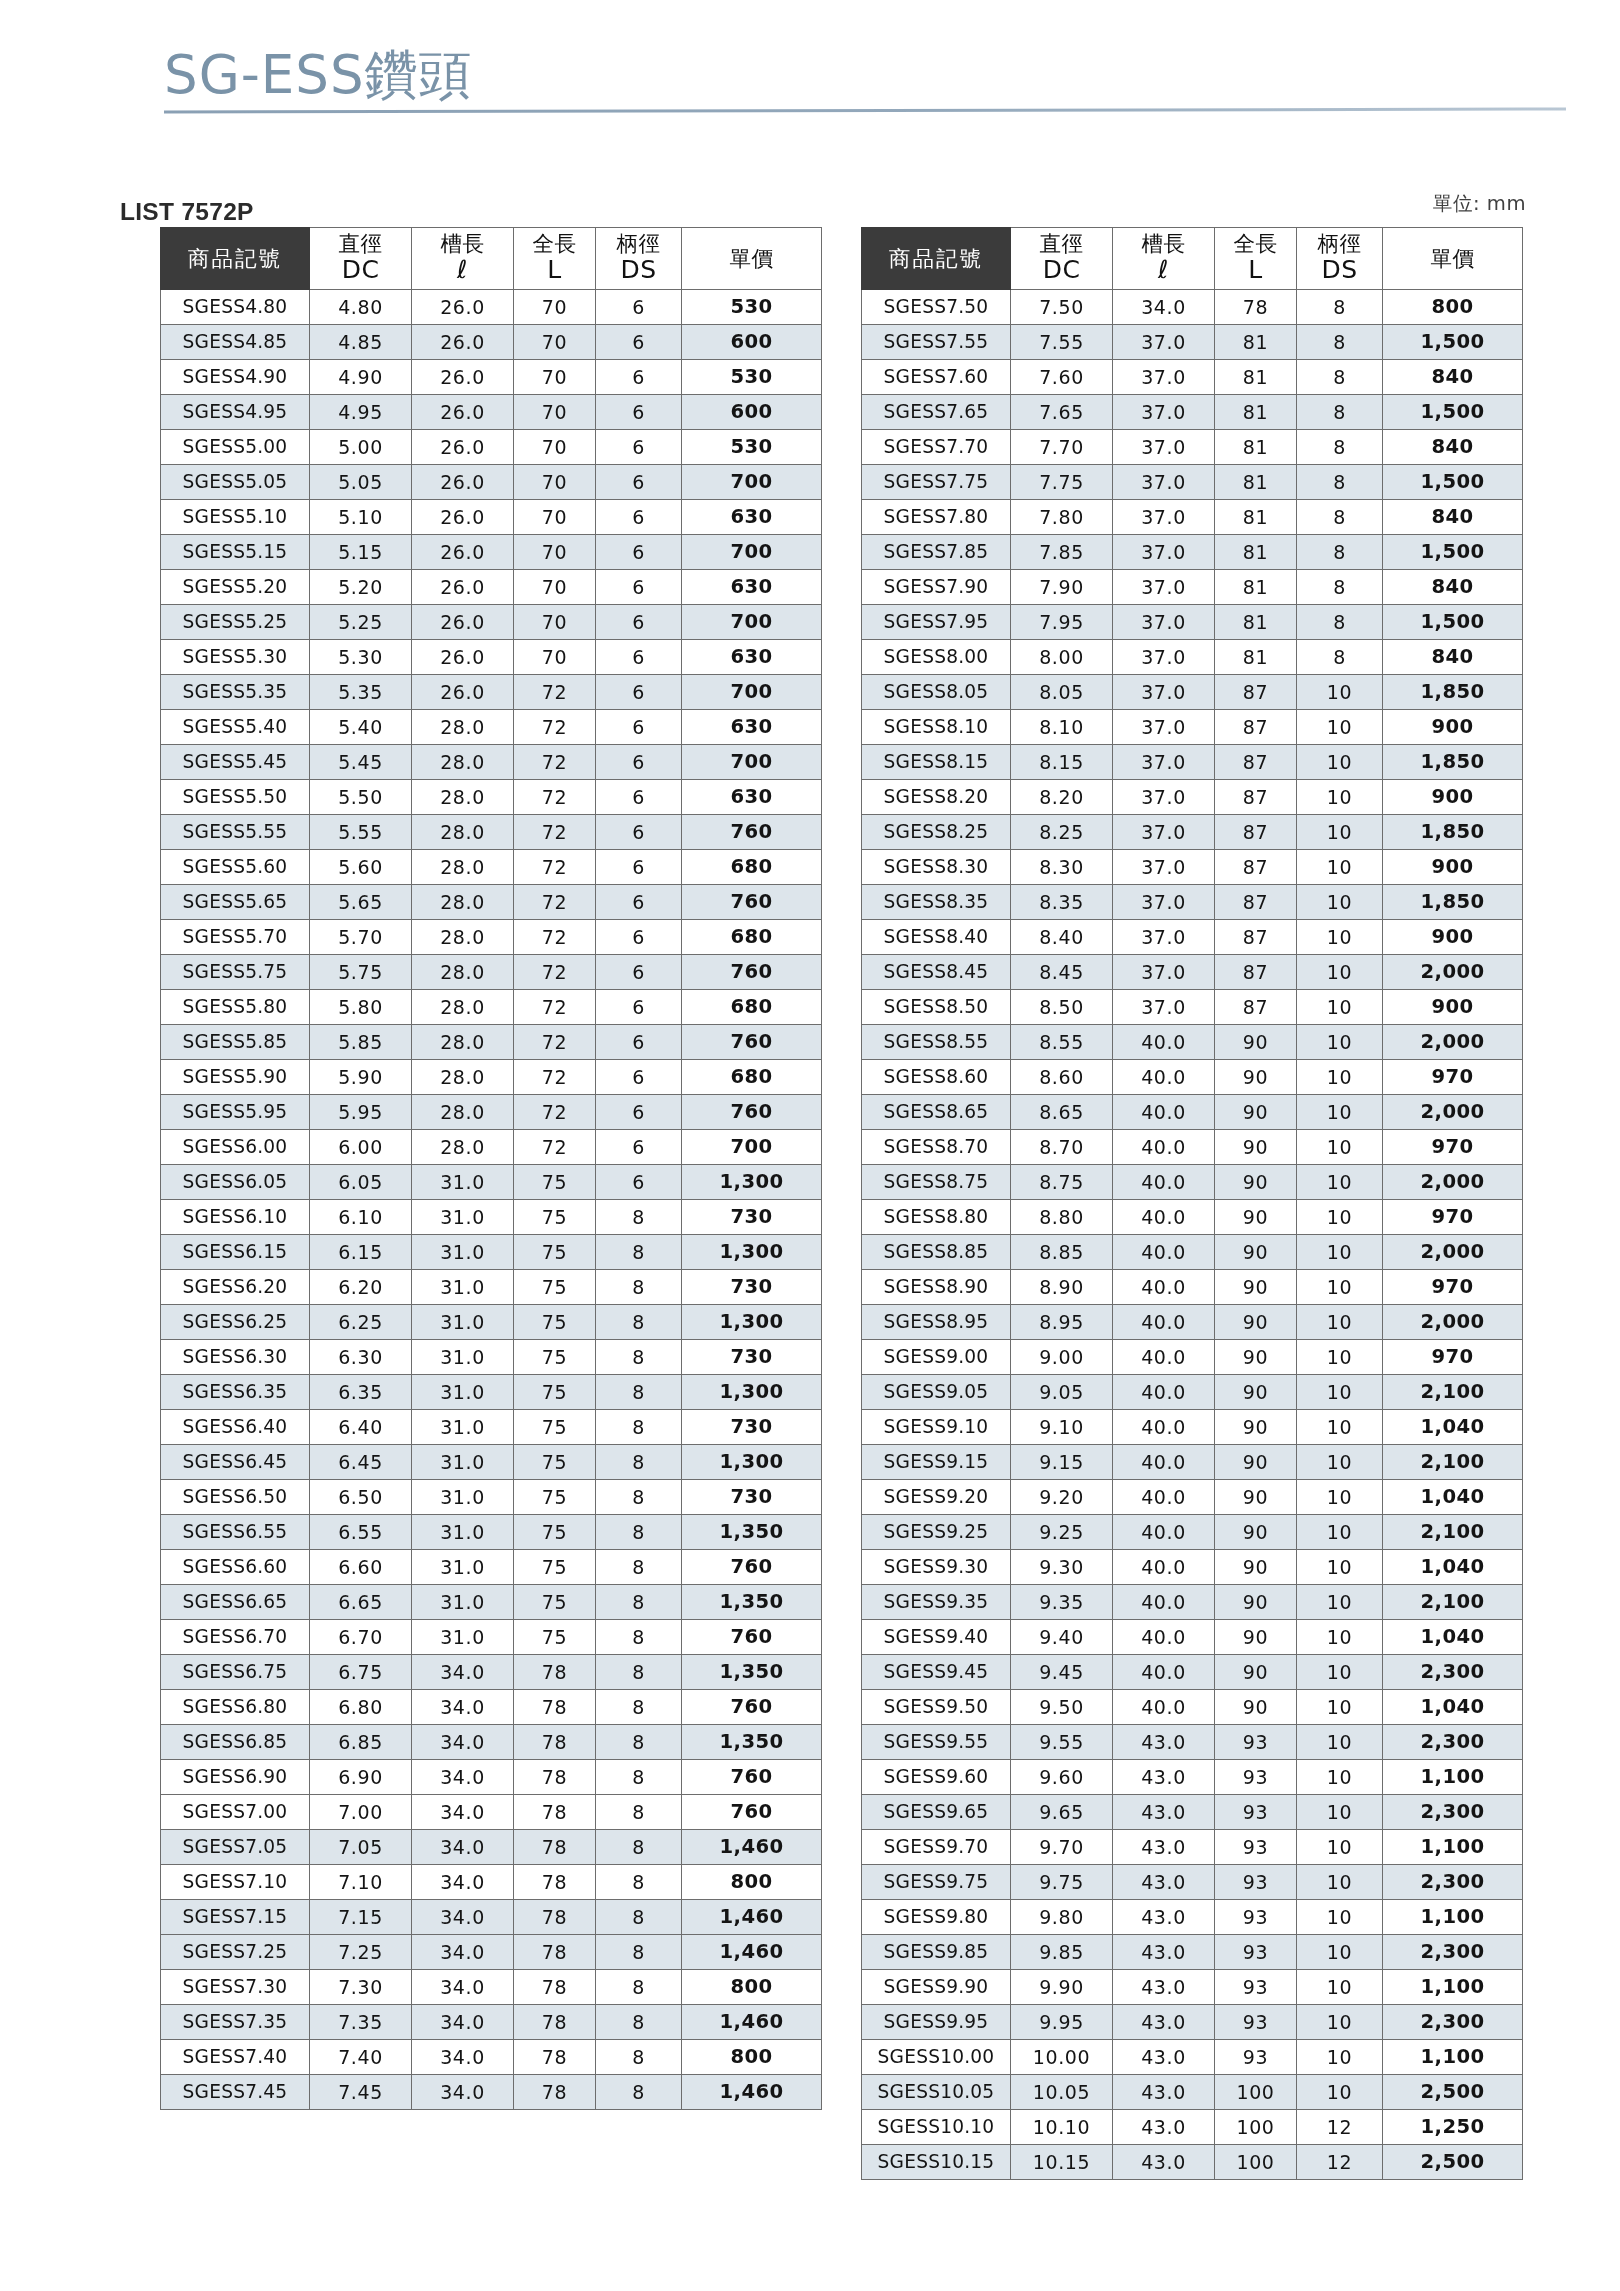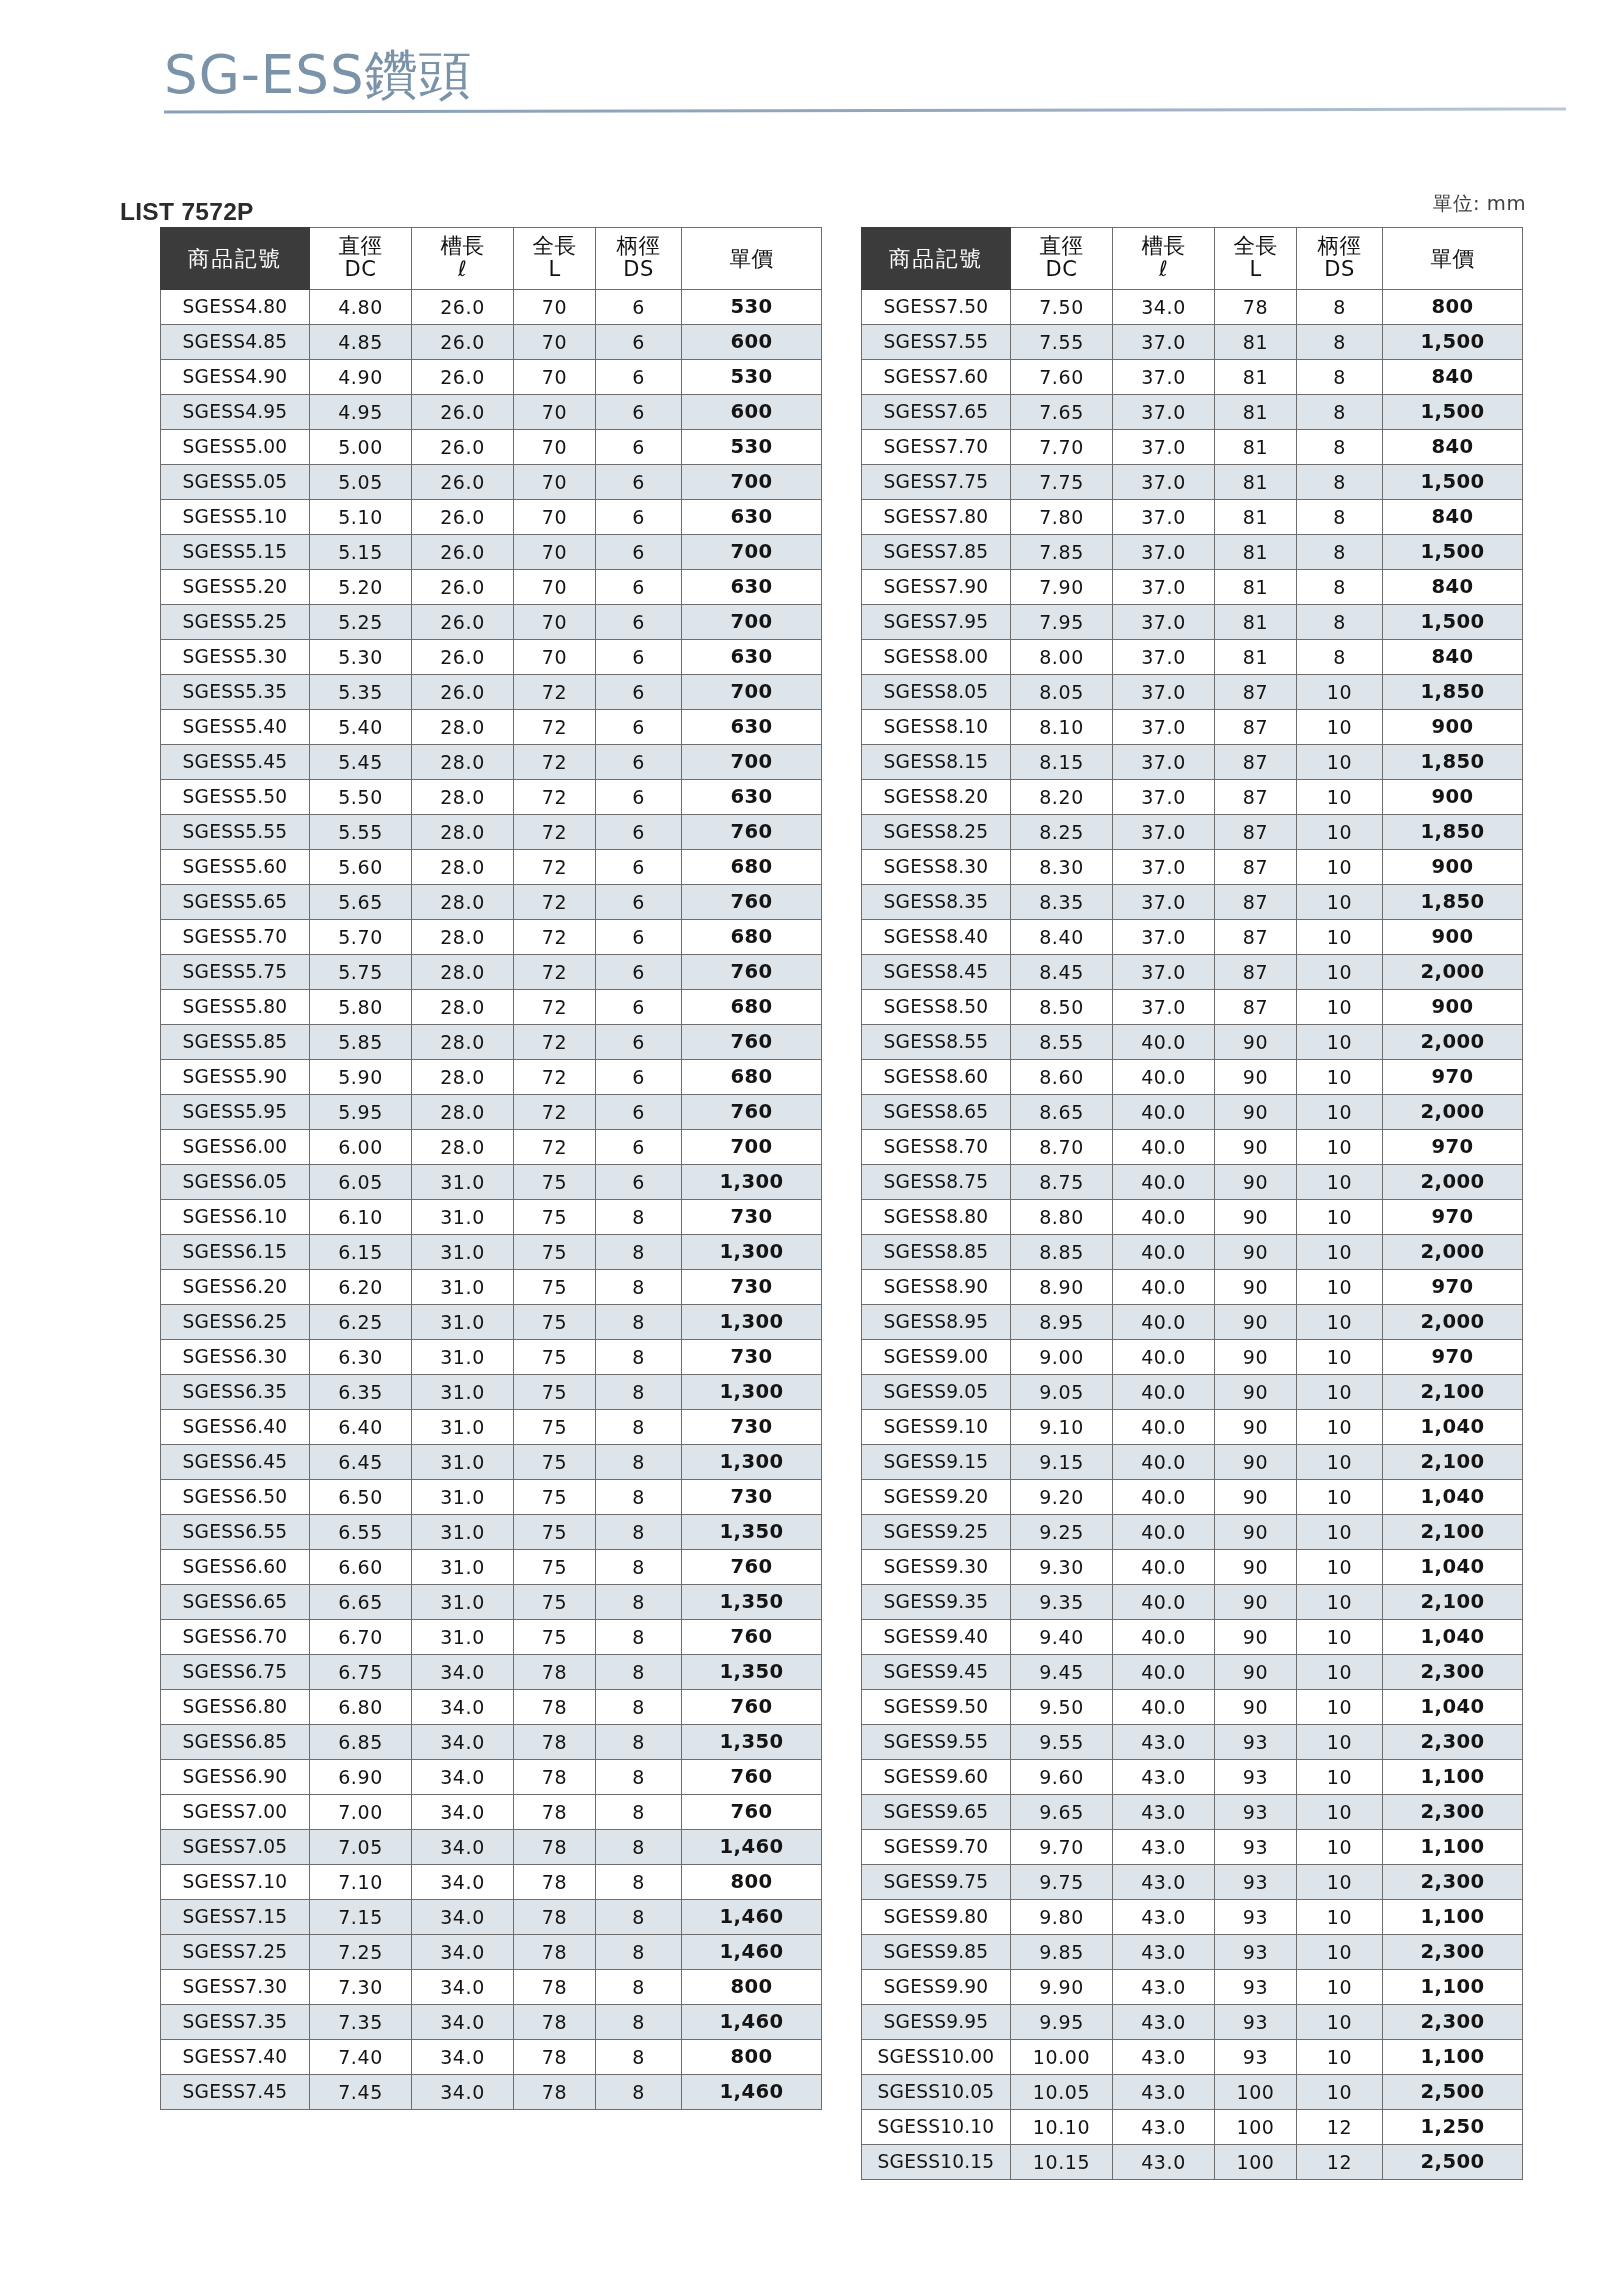--- a/index.html
+++ b/index.html
@@ -95,21 +95,21 @@
   }
   table.spec thead th.code-head{
     background:#3b3b3b;
     color:#ffffff;
     font-size:20.6px;
     font-weight:400;
     letter-spacing:2px;
     border-color:#3b3b3b;
   }
   .hd-cn{display:block;font-size:21.6px;line-height:1.05;}
-  .hd-en{display:block;font-size:21px;line-height:1.12;letter-spacing:0.5px;}
+  .hd-en{display:block;font-size:25px;line-height:1.12;letter-spacing:0.5px;}
   .hd-one{display:block;font-size:21.6px;line-height:1.0;}
 
   
   table.spec tbody tr{height:35px;}
   table.spec tbody td{
     font-size:19px;
     line-height:1;
     color:#141414;
     letter-spacing:0.6px;
     font-family:"DejaVu Sans","Liberation Sans",sans-serif;

